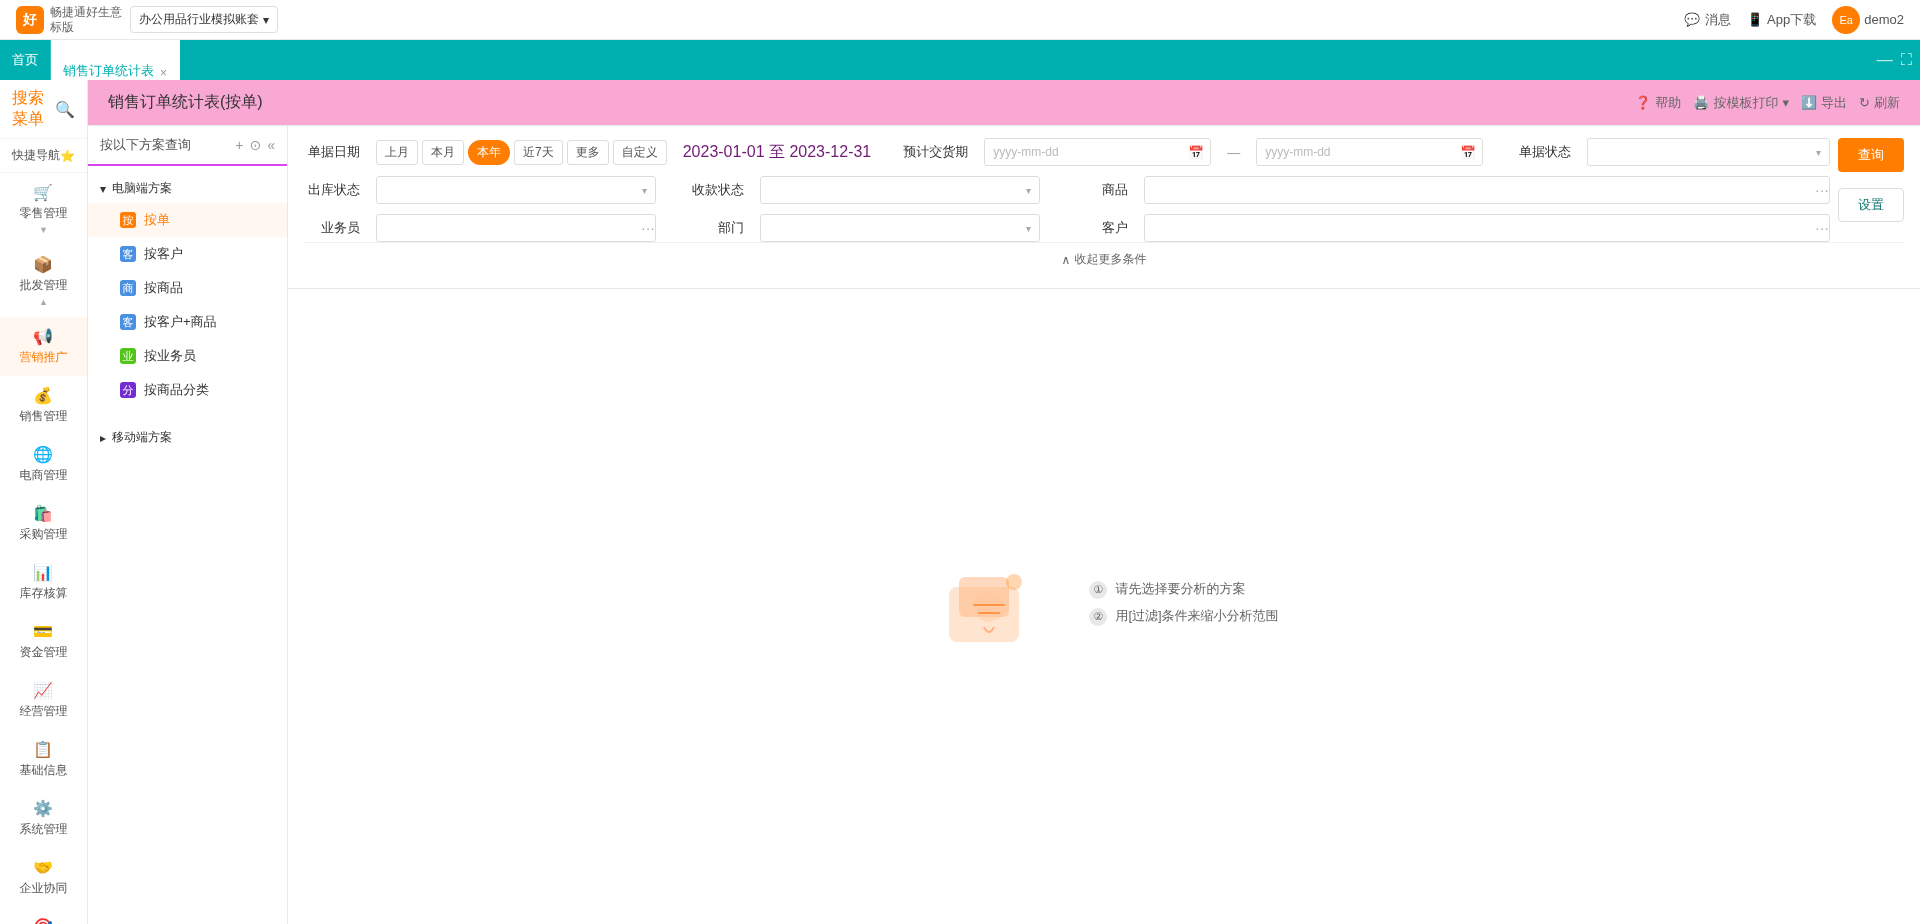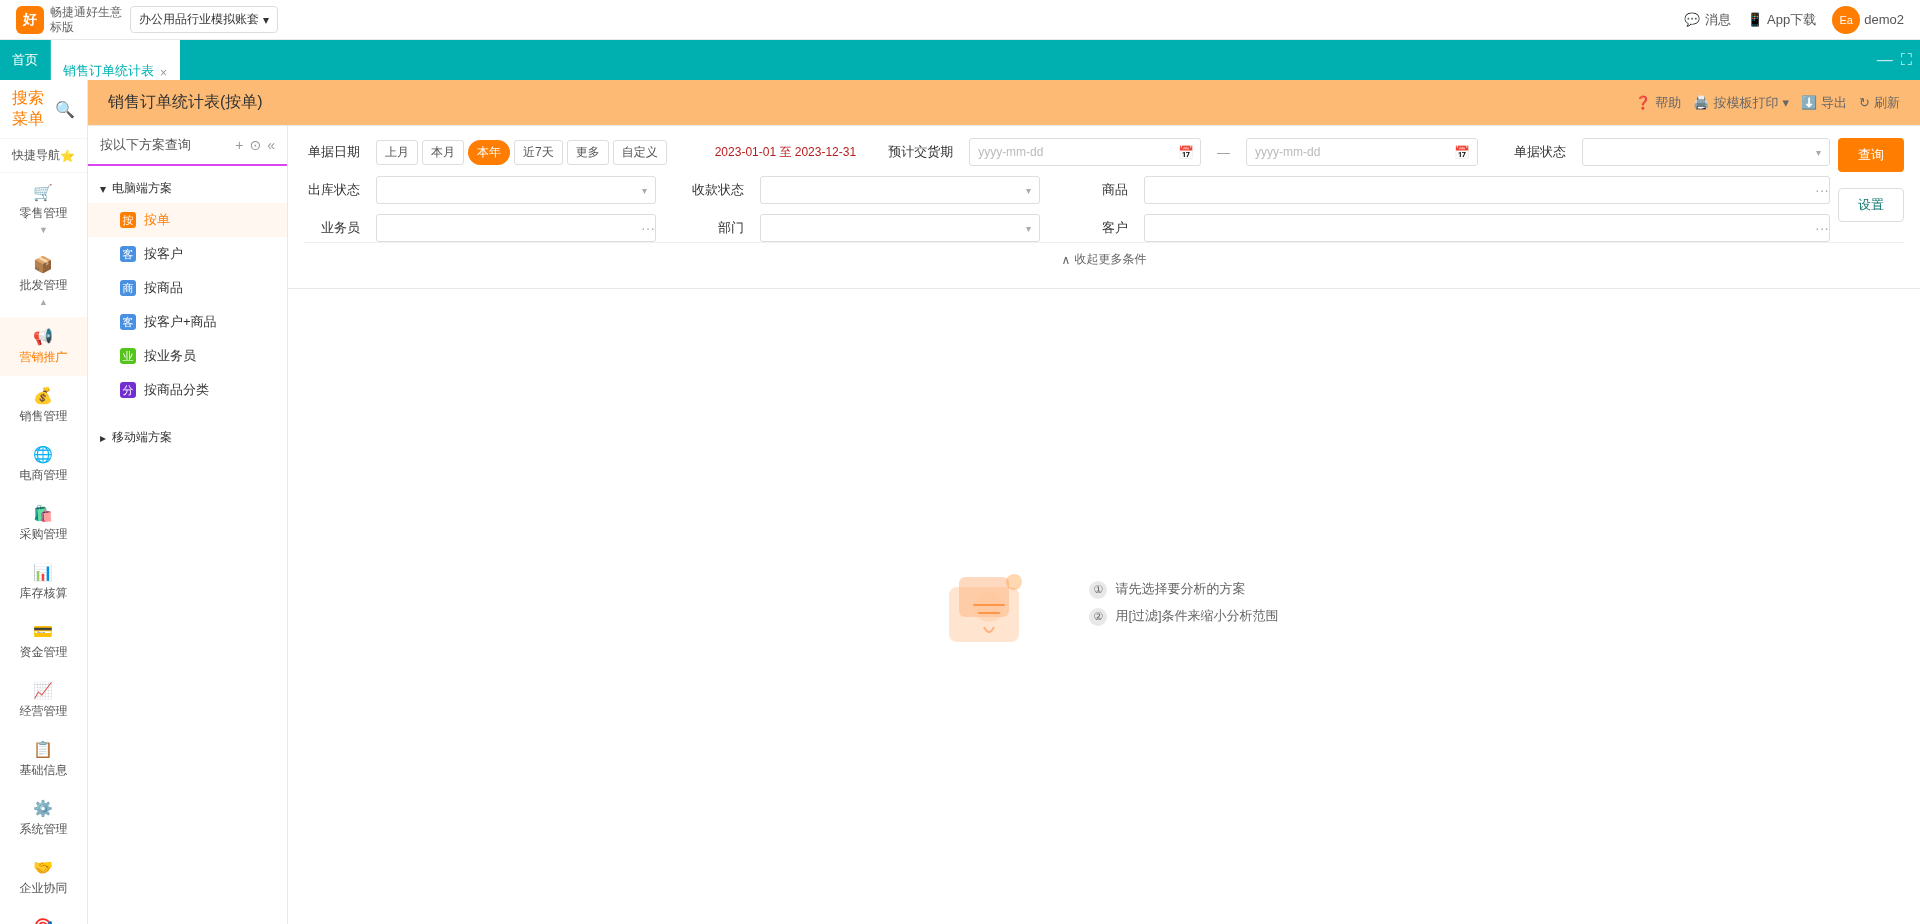--- a/index.html
+++ b/index.html
@@ -26,21 +26,21 @@
     .nav-tab-actions { display: flex; align-items: center; padding: 0 8px; gap: 8px; }
     .nav-action-btn { color: rgba(255,255,255,0.8); cursor: pointer; font-size: 16px; }
 
     
     .main-layout { display: flex; flex: 1; overflow: hidden; }
 
     
     .content-area { flex: 1; overflow: hidden; display: flex; flex-direction: column; background: #f5f5f5; }
 
     
-    .page-header { background: #fdba74; padding: 12px 20px; border-bottom: 1px solid #e8e8e8; display: flex; align-items: center; justify-content: space-between; flex-shrink: 0; }
+    .page-header { background: #f9a8d4; padding: 12px 20px; border-bottom: 1px solid #e8e8e8; display: flex; align-items: center; justify-content: space-between; flex-shrink: 0; }
     .page-title { font-size: 16px; font-weight: 500; color: #333; }
     .page-header-actions { display: flex; align-items: center; gap: 12px; font-size: 13px; color: #666; }
     .page-header-btn { display: flex; align-items: center; gap: 4px; cursor: pointer; color: #666; }
 
     
     .inner-layout { display: flex; flex: 1; overflow: hidden; background: #f5f5f5; }
 
     
     .scheme-panel { width: 200px; background: #fff; border-right: 1px solid #e8e8e8; flex-shrink: 0; overflow-y: auto; }
     .scheme-panel-header { padding: 10px 12px; font-size: 13px; color: #555; display: flex; align-items: center; justify-content: space-between; border-bottom: 2px solid #d946ef; }
@@ -61,21 +61,21 @@
     .right-area { flex: 1; overflow: hidden; display: flex; flex-direction: column; }
 
     
     .filter-section { background: #fff; padding: 12px 16px; border-bottom: 1px solid #e8e8e8; flex-shrink: 0; }
     .filter-row { display: flex; align-items: center; gap: 16px; margin-bottom: 10px; flex-wrap: wrap; }
     .filter-row:last-child { margin-bottom: 0; }
     .filter-label { font-size: 13px; color: #333; white-space: nowrap; min-width: 56px; text-align: right; }
     .filter-date-group { display: flex; align-items: center; gap: 4px; }
     .date-btn { padding: 3px 8px; border: 1px solid #ddd; border-radius: 3px; font-size: 12px; cursor: pointer; background: #fff; color: #555; }
     .date-btn.active { background: #ff7d00; border-color: #ff7d00; color: #fff; border-radius: 12px; }
-    .date-range-text { font-size: 12px; color: #b91c1c; margin-left: 32px; }
+    .date-range-text { font-size: 16px; color: #701a75; }
     .filter-input-wrap { display: flex; align-items: center; border: 1px solid #ddd; border-radius: 3px; background: #fff; height: 28px; flex: 1; min-width: 140px; max-width: 280px; }
     .filter-input { border: none; outline: none; font-size: 12px; padding: 0 8px; flex: 1; color: #333; background: transparent; }
     .filter-input::placeholder { color: #bbb; }
     .filter-input-icon { padding: 0 6px; color: #aaa; cursor: pointer; }
     .filter-select { display: flex; align-items: center; border: 1px solid #ddd; border-radius: 3px; background: #fff; height: 28px; padding: 0 8px; cursor: pointer; font-size: 12px; color: #555; flex: 1; min-width: 140px; max-width: 280px; justify-content: space-between; }
     .filter-select-arrow { color: #aaa; font-size: 10px; }
     .filter-dots { color: #aaa; cursor: pointer; font-size: 14px; }
     .filter-separator { color: #999; }
     .collapse-bar { display: flex; align-items: center; justify-content: center; padding: 8px; cursor: pointer; color: #666; font-size: 12px; gap: 4px; border-top: 1px solid #f0f0f0; }
 

